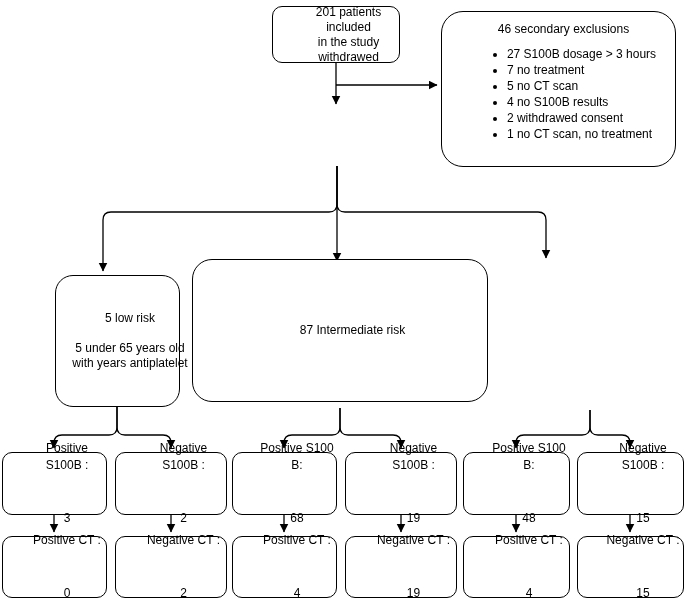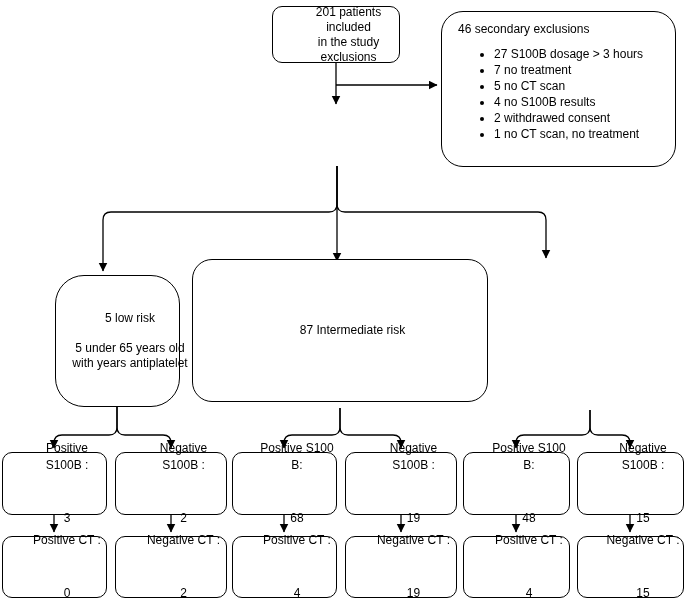--- a/index.html
+++ b/index.html
@@ -28,27 +28,27 @@
     line-height: 15px;
     padding-left: 25px;
   }
   
   #node-study   { left: 272px; top: 6px;   width: 128px; height: 57px; }
   #node-sample  { left: 274px; top: 108px; width: 128px; height: 58px; }
   
   #node-exclusions {
     left: 441px; top: 11px; width: 235px; height: 156px;
     border-radius: 22px;
-    align-items: flex-start; justify-content: flex-start;
+    align-items: center; justify-content: flex-start;
     text-align: left; padding: 10px 6px 6px 16px;
   }
   #node-exclusions ul { margin: 10px 0 0 0; padding-left: 36px; }
   #node-exclusions li { margin: 0 0 1px 0; line-height: 15px; }
   
-  #node-low  { left: 55px;  top: 275px; width: 125px; height: 132px; border-radius: 29px; }
+  #node-low  { left: 55px;  top: 275px; width: 125px; height: 132px; border-radius: 18px; }
   #node-mid  { left: 192px; top: 259px; width: 296px; height: 143px; border-radius: 20px; }
   #node-high { left: 505px; top: 263px; width: 171px; height: 147px; border-radius: 22px; padding: 0 10px; }
   .risk-details { margin-top: 15px; }
   .nowrap { white-space: nowrap; }
   
   .row-s100b { top: 452px; height: 63px; }
   .row-ct    { top: 536px; height: 62px; }
   .col1 { left: 2px;   width: 105px; }
   .col2 { left: 115px; width: 112px; }
   .col3 { left: 232px; width: 105px; }
@@ -85,21 +85,21 @@
       <path d="M284 515 V532" marker-end="url(#arrowhead)"></path>
       <path d="M401 515 V532" marker-end="url(#arrowhead)"></path>
       <path d="M516 515 V532" marker-end="url(#arrowhead)"></path>
       <path d="M630 515 V532" marker-end="url(#arrowhead)"></path>
     </g>
   </svg>
 
   <div class="node" id="node-study">
     <div>201 patients included</div>
     <div>in the study</div>
-    <div>exclusions</div>
+    <div>withdrawed</div>
   </div>
 
   <div class="node" id="node-exclusions">
     <div>46 secondary exclusions</div>
     <ul>
       <li>27 S100B dosage &gt; 3 hours</li>
       <li>7 no treatment</li>
       <li>5 no CT scan</li>
       <li>4 no S100B results</li>
       <li>2 withdrawed consent</li>

